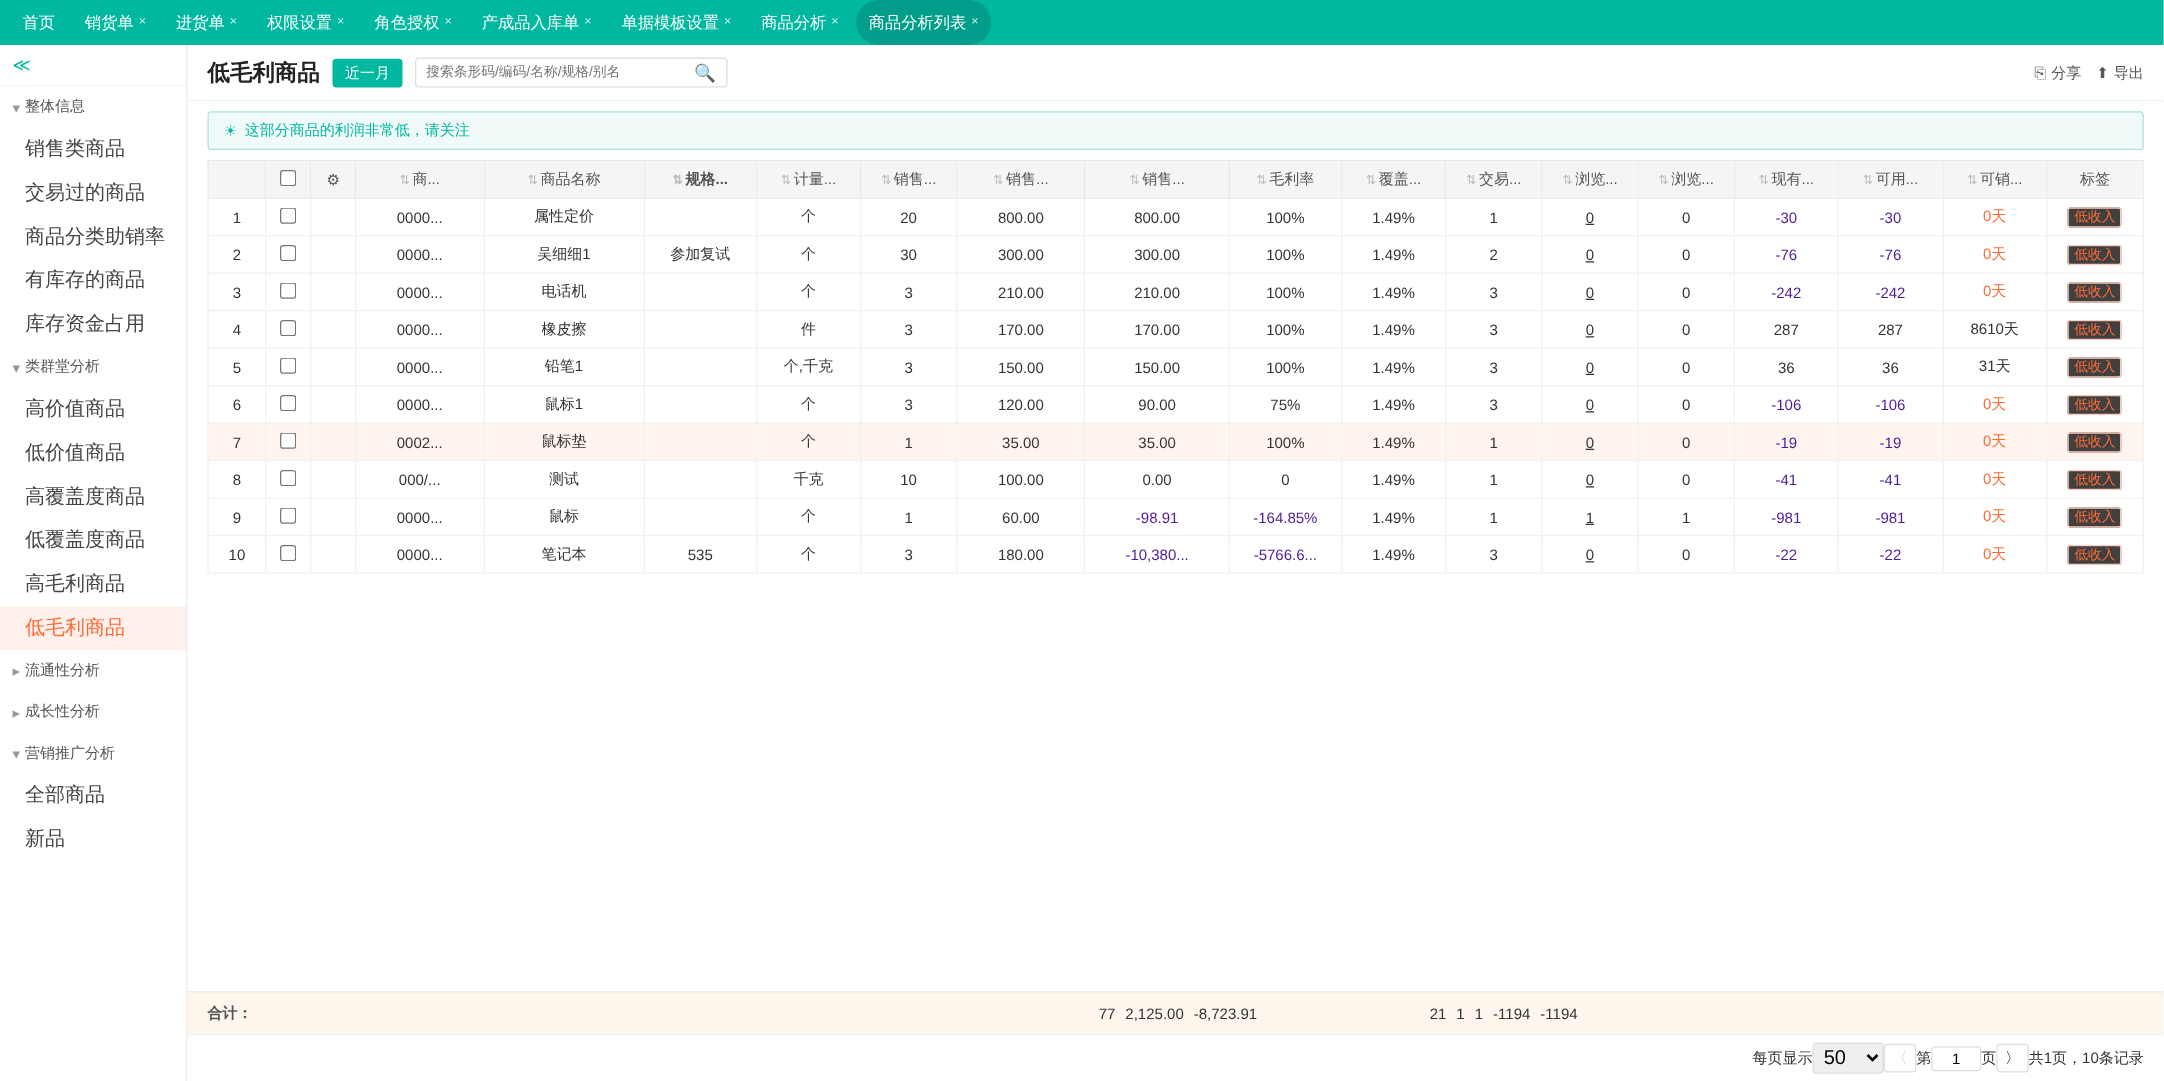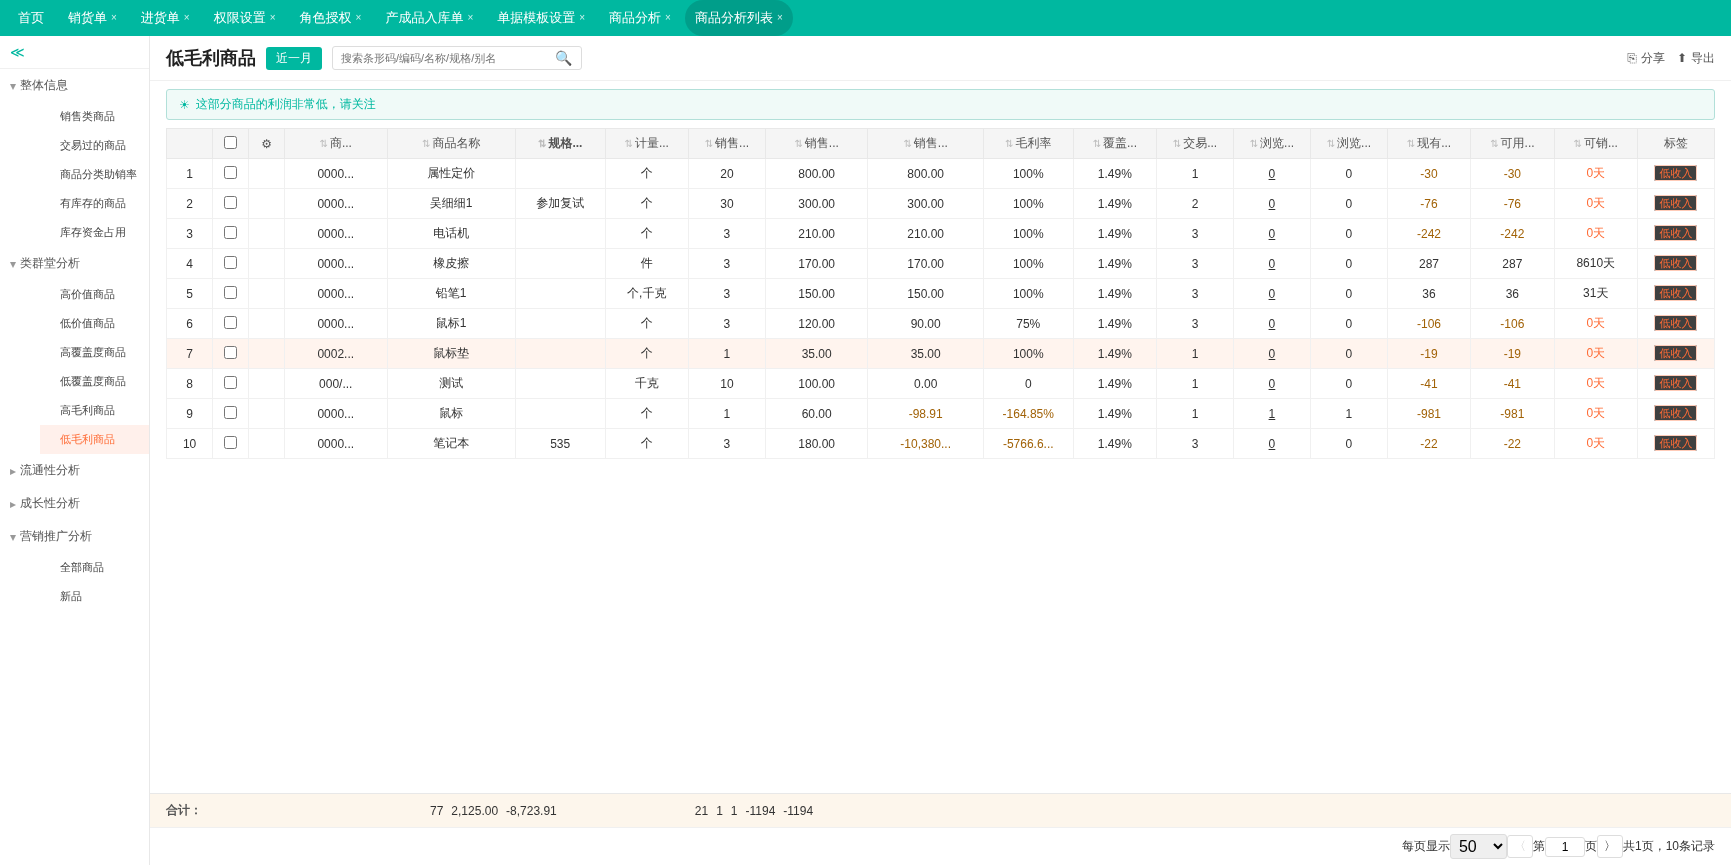--- a/index.html
+++ b/index.html
@@ -49,22 +49,21 @@
       padding: 8px 10px;
       color: #555;
       font-size: 12px;
       cursor: pointer;
     }
     .sidebar-section-title .arrow { margin-right: 4px; color: #999; }
     .sidebar-item {
       padding: 7px 10px 7px 20px;
       color: #444;
       cursor: pointer;
-      font-size: 11px;
-      margin-left: 40px;
+      font-size: 16px;
     }
     .sidebar-item.active { background: #fff0eb; color: #ff6b35; }
 
     
     .content-area {
       flex: 1;
       display: flex;
       flex-direction: column;
       overflow: hidden;
       background: #fff;
@@ -179,21 +178,21 @@
       text-overflow: ellipsis;
     }
     .tag-badge {
       background: #404040;
       color: #ff6b35;
       border: 1px solid #ffcbb8;
       border-radius: 2px;
       padding: 1px 4px;
       font-size: 11px;
     }
-    .red-text { color: #a16207; }
+    .red-text { color: #4c1d95; }
     .orange-text { color: #ff6b35; }
     .underline-link { text-decoration: underline; color: #333; cursor: pointer; }
 
     
     .footer-bar {
       background: #fdf6ec;
       border-top: 1px solid #e8e8e8;
       padding: 8px 16px;
       display: flex;
       align-items: center;
@@ -607,21 +606,21 @@
       <td class="red-text">-22</td>
       <td class="orange-text">0天</td>
       <td><span class="tag-badge">低收入</span></td>
     </tr>
           </tbody>
       </table>
     </div>
 
     <div class="footer-bar">
       <span class="footer-label">合计：</span>
-      <div style="display:flex;flex:1;gap:0;align-items:center;justify-content:flex-start;">
+      <div style="display:flex;flex:1;gap:0;align-items:center;justify-content:center;">
         <span class="footer-cell" style="min-width:200px;"></span>
         <span class="footer-cell">77</span>
         <span class="footer-cell">2,125.00</span>
         <span class="footer-cell red-text">-8,723.91</span>
         <span class="footer-cell" style="min-width:130px;"></span>
         <span class="footer-cell">21</span>
         <span class="footer-cell">1</span>
         <span class="footer-cell">1</span>
         <span class="footer-cell">-1194</span>
         <span class="footer-cell">-1194</span>

